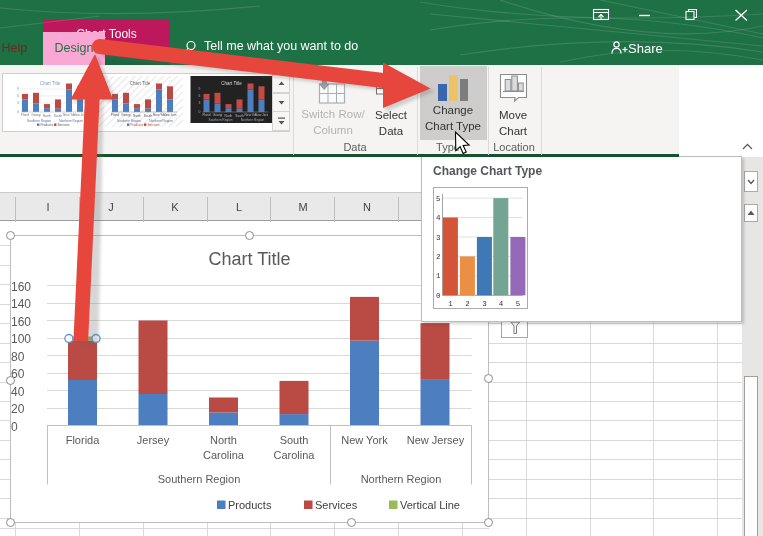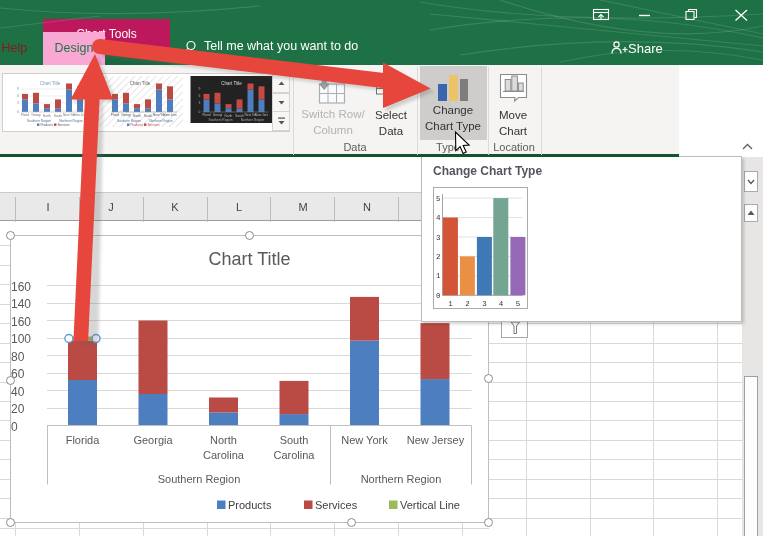--- a/index.html
+++ b/index.html
@@ -181,21 +181,21 @@
     <div class="ylab" style="left:0;top:61px">140</div>
     <div class="ylab" style="left:0;top:78.5px">160</div>
     <div class="ylab" style="left:0;top:96px">100</div>
     <div class="ylab" style="left:0;top:113.5px">80</div>
     <div class="ylab" style="left:0;top:131px">60</div>
     <div class="ylab" style="left:0;top:148.5px">40</div>
     <div class="ylab" style="left:0;top:166px">20</div>
     <div class="ylab" style="left:0;top:183.5px">0</div>
 
     <div class="xlab" style="left:36.5px;top:197px">Florida</div>
-    <div class="xlab" style="left:107px;top:197px">Georgia</div>
+    <div class="xlab" style="left:107px;top:197px">Jersey</div>
     <div class="xlab" style="left:177.5px;top:197px">North Carolina</div>
     <div class="xlab" style="left:248px;top:197px">South Carolina</div>
     <div class="xlab" style="left:318.5px;top:197px">New York</div>
     <div class="xlab" style="left:389.5px;top:197px">New Jersey</div>
     <div class="xlab" style="left:108px;top:236px;width:160px">Southern Region</div>
     <div class="xlab" style="left:310px;top:236px;width:160px">Northern Region</div>
 
     <div class="abs" style="left:217px;top:262.5px;font-size:11px;color:#404040">Products</div>
     <div class="abs" style="left:304px;top:262.5px;font-size:11px;color:#404040">Services</div>
     <div class="abs" style="left:389px;top:262.5px;font-size:11px;color:#404040">Vertical Line</div>

